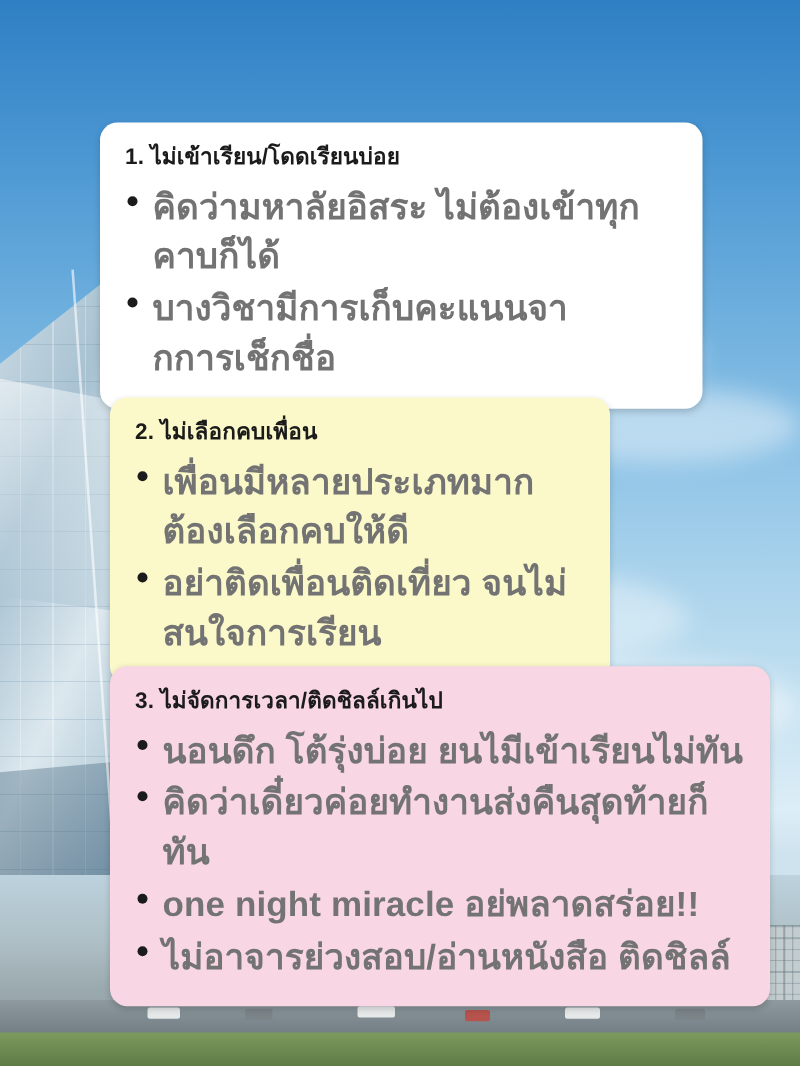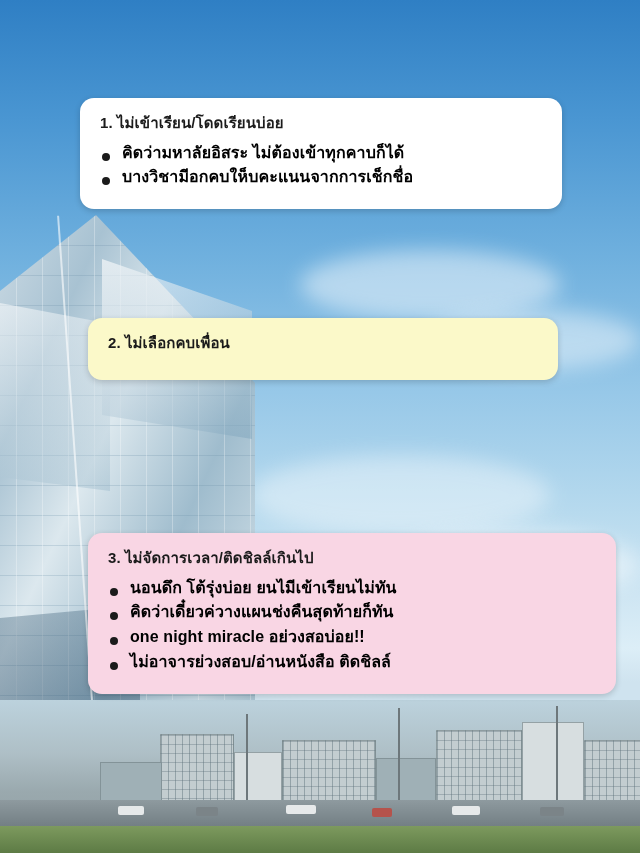--- a/index.html
+++ b/index.html
@@ -144,55 +144,55 @@
 
   
   .card {
     position: absolute;
     border-radius: 14px;
     padding: 16px 18px 18px 20px;
     box-sizing: border-box;
     box-shadow: 0 2px 6px rgba(0,0,0,.18);
   }
   .card .heading {
-    font-size: 15px;
+    font-size: 18px;
     font-weight: 700;
     color: #1b1b1b;
     margin: 0 0 9px 0;
     line-height: 1.25;
     letter-spacing: .1px;
   }
   .bullets {
     list-style: none;
     margin: 0;
     padding: 0;
   }
   .bullets li {
     position: relative;
     padding-left: 22px;
-    font-size: 16px;
+    font-size: 28px;
     font-weight: 700;
-    color: #000000;
+    color: #737373;
     line-height: 1.42;
     margin-bottom: 2px;
     letter-spacing: .1px;
   }
   .bullets li::before {
     content: "";
     position: absolute;
     left: 2px;
     top: 11px;
     width: 8px;
     height: 8px;
     border-radius: 50%;
     background: #1b1b1b;
   }
 
   #card-1 { left: 80px; top: 98px;  width: 482px; background: #ffffff; }
-  #card-2 { left: 88px; top: 318px; width: 470px; background: #fbf9c9; }
+  #card-2 { left: 88px; top: 318px; width: 400px; background: #fbf9c9; }
   #card-3 { left: 88px; top: 533px; width: 528px; background: #f9d6e4; }
 </style>
 </head>
 <body>
 
 <div id="stage">
 
   <div class="bg-sky"></div>
   <div class="cloud c1"></div>
   <div class="cloud c2"></div>
@@ -231,33 +231,35 @@
   <div class="car" style="left:286px; top:805px; width:30px;"></div>
   <div class="car r" style="left:372px; top:808px; width:20px;"></div>
   <div class="car" style="left:452px; top:806px; width:28px;"></div>
   <div class="car d" style="left:540px; top:807px; width:24px;"></div>
   <div class="grass"></div>
 
   <div class="card" id="card-1" style="background: rgb(255, 255, 255);">
     <p class="heading">1. ไม่เข้าเรียน/โดดเรียนบ่อย</p>
     <ul class="bullets">
       <li>คิดว่ามหาลัยอิสระ ไม่ต้องเข้าทุกคาบก็ได้</li>
-      <li>บางวิชามีอกคบให็บคะแนนจากการเช็กชื่อ</li>
+      <li>บางวิชามีการเก็บคะแนนจากการเช็กชื่อ</li>
     </ul>
   </div>
 
   <div class="card" id="card-2" style="background: rgb(251, 249, 201);">
     <p class="heading">2. ไม่เลือกคบเพื่อน</p>
     <ul class="bullets">
+      <li>เพื่อนมีหลายประเภทมาก ต้องเลือกคบให้ดี</li>
+      <li>อย่าติดเพื่อนติดเที่ยว จนไม่สนใจการเรียน</li>
     </ul>
   </div>
 
   <div class="card" id="card-3" style="background: rgb(249, 214, 228);">
     <p class="heading">3. ไม่จัดการเวลา/ติดชิลล์เกินไป</p>
     <ul class="bullets">
       <li>นอนดึก โต้รุ่งบ่อย ยนไมีเข้าเรียนไม่ทัน</li>
-      <li>คิดว่าเดี๋ยวค่วางแผนช่งคืนสุดท้ายก็ทัน</li>
-      <li>one night miracle อย่วงสอบ่อย!!</li>
+      <li>คิดว่าเดี๋ยวค่อยทำงานส่งคืนสุดท้ายก็ทัน</li>
+      <li>one night miracle อย่พลาดสร่อย!!</li>
       <li>ไม่อาจารย่วงสอบ/อ่านหนังสือ ติดชิลล์</li>
     </ul>
   </div>
 
 </div>
 
 </body></html>

